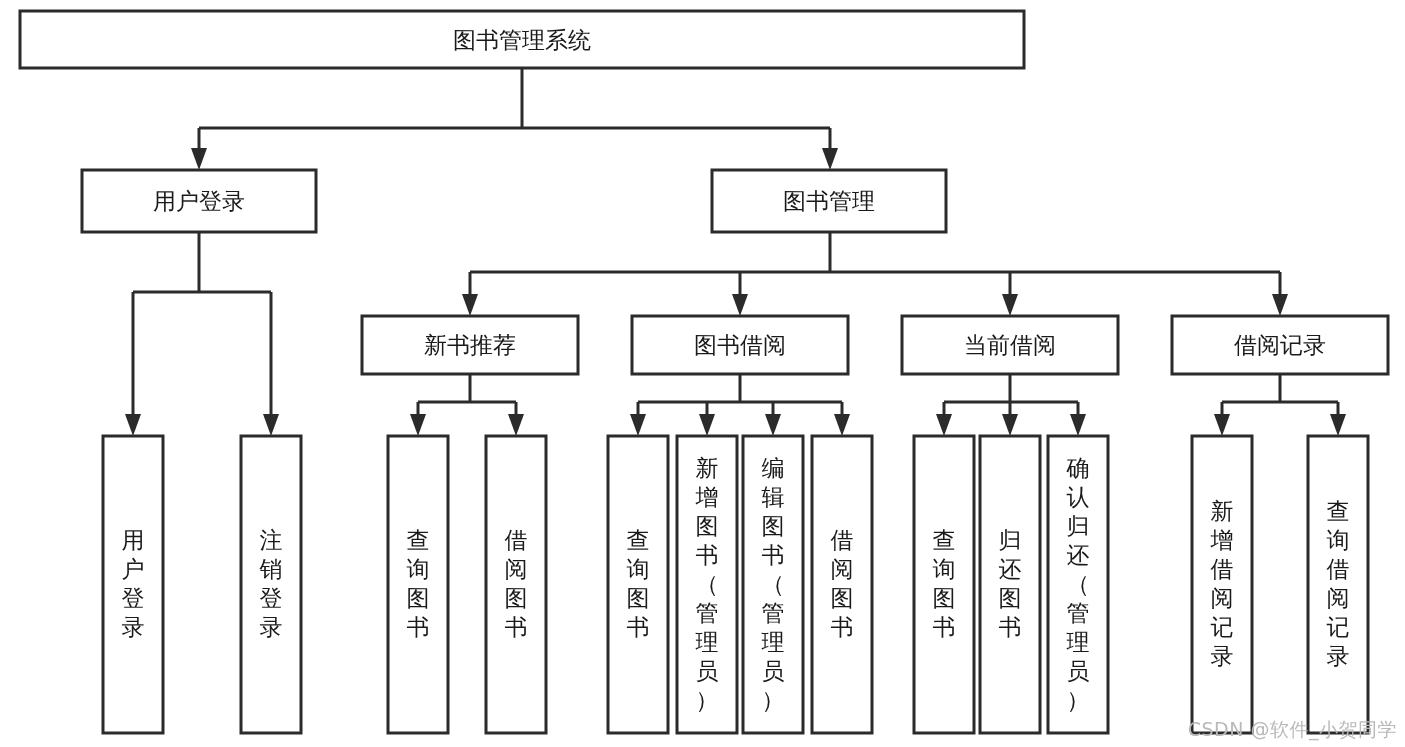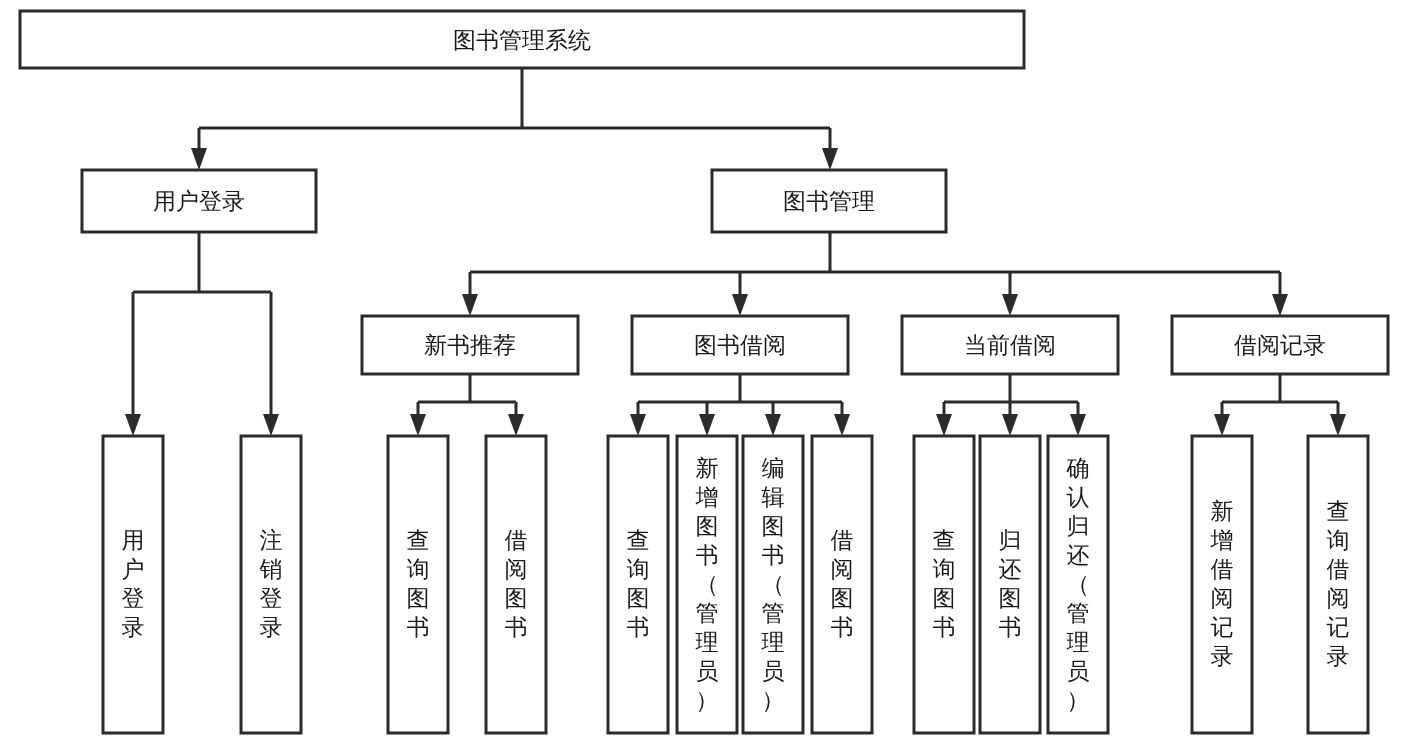--- a/index.html
+++ b/index.html
@@ -223,14 +223,15 @@
       <rect class="node-rect" x="1192" y="436" width="60" height="297"></rect>
       <text class="node-label label-v" x="1222" y="585" text-anchor="middle"><tspan x="1222" y="512">新</tspan><tspan x="1222" y="541">增</tspan><tspan x="1222" y="570">借</tspan><tspan x="1222" y="599">阅</tspan><tspan x="1222" y="628">记</tspan><tspan x="1222" y="657">录</tspan></text>
     </g>
     <g>
       <rect class="node-rect" x="1308" y="436" width="60" height="297"></rect>
       <text class="node-label label-v" x="1338" y="585" text-anchor="middle"><tspan x="1338" y="512">查</tspan><tspan x="1338" y="541">询</tspan><tspan x="1338" y="570">借</tspan><tspan x="1338" y="599">阅</tspan><tspan x="1338" y="628">记</tspan><tspan x="1338" y="657">录</tspan></text>
     </g>
 
   </svg>
 
+  <div class="watermark">CSDN @软件_小贺同学</div>
 
 </div>
 
 </body></html>

